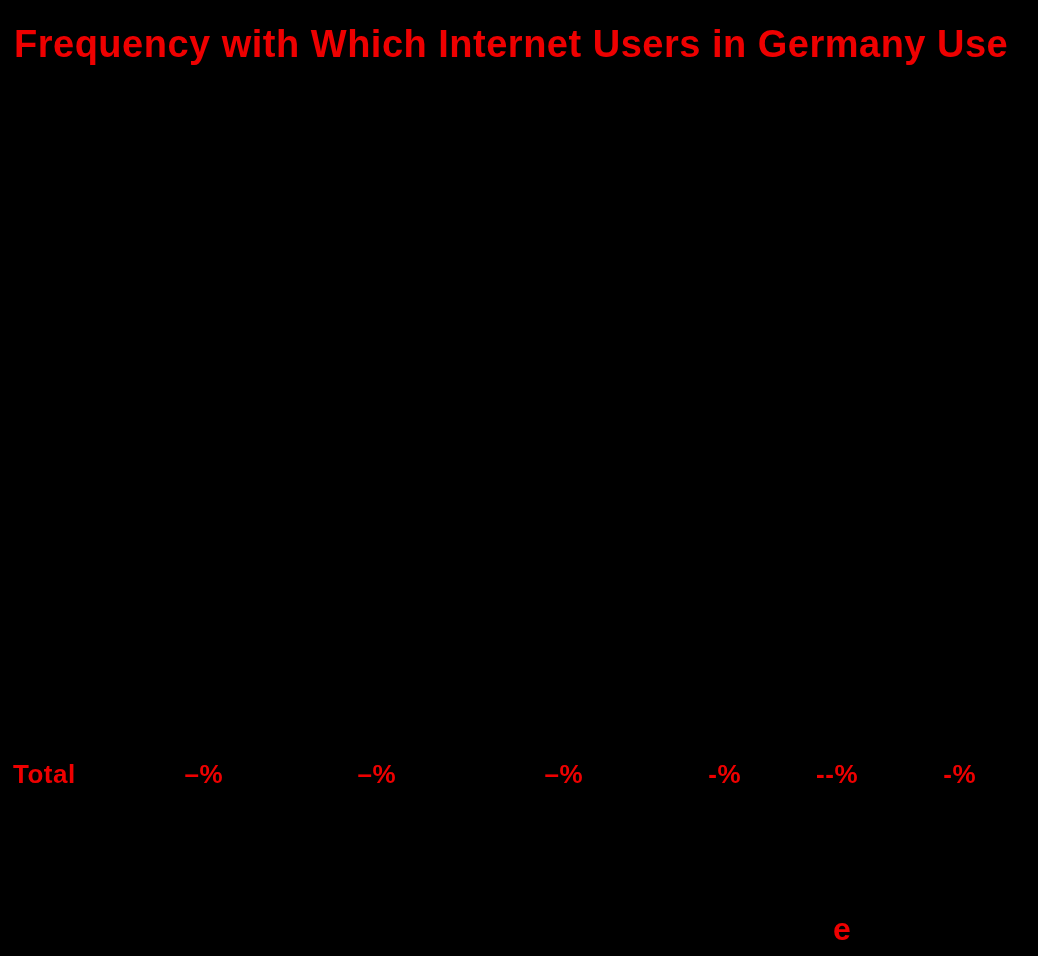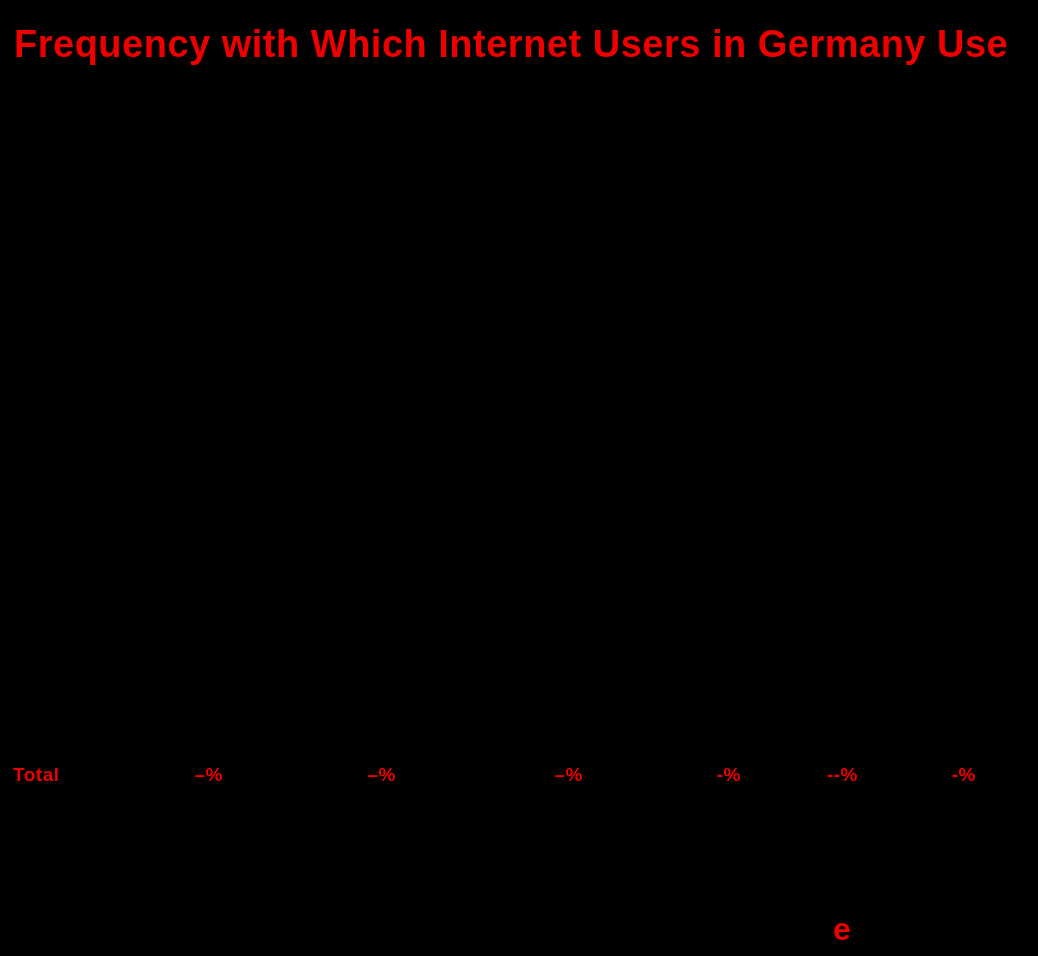--- a/index.html
+++ b/index.html
@@ -28,21 +28,21 @@
     letter-spacing: 0.5px;
     white-space: nowrap;
   }
   .total-row {
     position: absolute;
     left: 0;
     top: 760px;
     width: 1038px;
     height: 30px;
     color: #ee0000;
-    font-size: 19px;
+    font-size: 26px;
     font-weight: bold;
     line-height: 29px;
     letter-spacing: 0.5px;
   }
   .total-label {
     position: absolute;
     left: 13px;
     top: 0;
   }
   .total-value {

